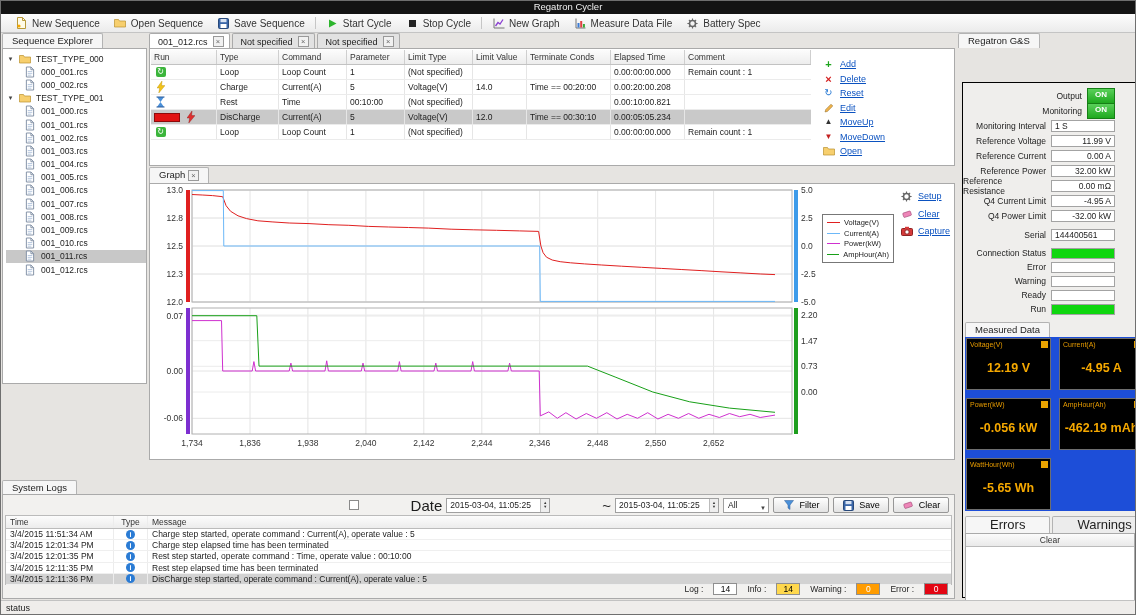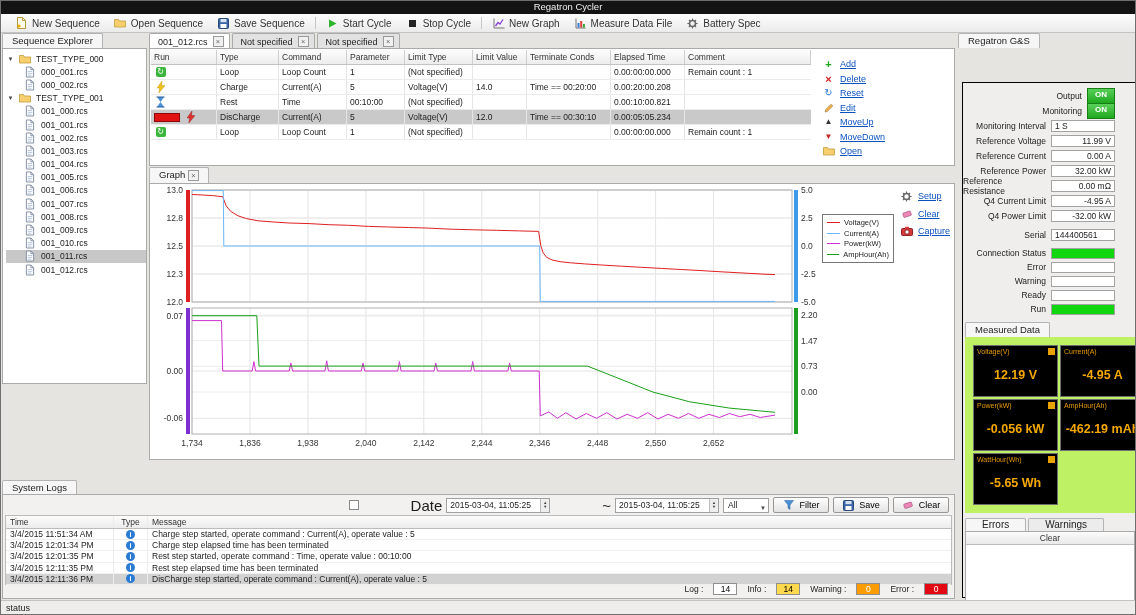--- a/index.html
+++ b/index.html
@@ -52,27 +52,27 @@
 .rfield .lbl{font-size:8.5px;color:#222;}
 .vbox{width:64px;height:12px;background:#fff;border:1px solid #a3a3a3;font-size:8.5px;line-height:11px;text-align:right;padding:0 3px;flex:0 0 auto;}
 .vbox.leftal{text-align:left;}
 .onbtn{width:28px;height:16px;background:linear-gradient(#5ad05a,#1fa91f);border:1px solid #157f15;border-radius:0;color:#fff;font-weight:bold;font-size:8px;text-align:center;line-height:11px;flex:0 0 auto;}
 .serialrow{margin-top:4px;}
 #rstatus{margin-top:4px;}
 #rstatus .rfield{height:14px;}
 .statbox{width:64px;height:11px;background:#fff;border:1px solid #a3a3a3;flex:0 0 auto;}
 .statbox.green{background:#0fd60f;}
 .mtab{margin:6px 0 0 2px;}
-#mgrid{display:grid;grid-template-columns:85px 85px;gap:2px;margin:0 2px;background:#bef264;padding:8px;}
+#mgrid{display:grid;grid-template-columns:85px 85px;gap:8px;margin:0 2px;background:#1d4ed8;padding:1px;}
 .mbox{position:relative;height:52px;background:#000;border:1px solid #6e6e6e;}
 .mlabel{position:absolute;left:3px;top:2px;font-size:7px;color:#e89c00;}
 .mind{position:absolute;right:2px;top:2px;width:7px;height:7px;background:#e8a200;}
 .mval{position:absolute;left:0;right:0;top:22px;text-align:center;font-size:12.5px;font-weight:bold;color:#f5a800;}
 #errTabs{margin:5px 0 0 2px;display:flex;gap:2px;}
-.panel-tab.sm{padding:0 16px 1px;font-size:10px;}
+.panel-tab.sm{padding:0 24px 1px;font-size:13px;}
 #errBox{margin:0 2px;height:108px;background:#fff;border:1px solid #aaa;}
 .errhdr{height:13px;background:linear-gradient(#fbfbfb,#e9e9e9);border-bottom:1px solid #bbb;font-size:8.5px;text-align:center;line-height:13px;color:#333;}
 #logsPanel{position:absolute;left:2px;top:480px;width:953px;height:119px;}
 #logsBox{position:absolute;left:0;top:14px;width:953px;bottom:0;border:1px solid #aaa;background:#f2f1ef;}
 .fltrow{position:absolute;right:5px;top:2px;height:16px;display:flex;align-items:center;gap:4px;}
 .chk{width:10px;height:10px;background:#fff;border:1px solid #8a8a8a;}
 .flbl{font-size:15px;margin-left:48px;}
 .datebox{position:relative;width:104px;height:15px;background:#fff;border:1px solid #a0a0a0;font-size:8.5px;line-height:13px;padding:0 11px 0 3px;white-space:nowrap;}
 .spin{position:absolute;right:0;top:0;width:9px;height:100%;display:flex;flex-direction:column;align-items:center;justify-content:center;background:#eee;border-left:1px solid #bbb;}
 .spin span{font-size:4px;line-height:4.5px;color:#333;}

